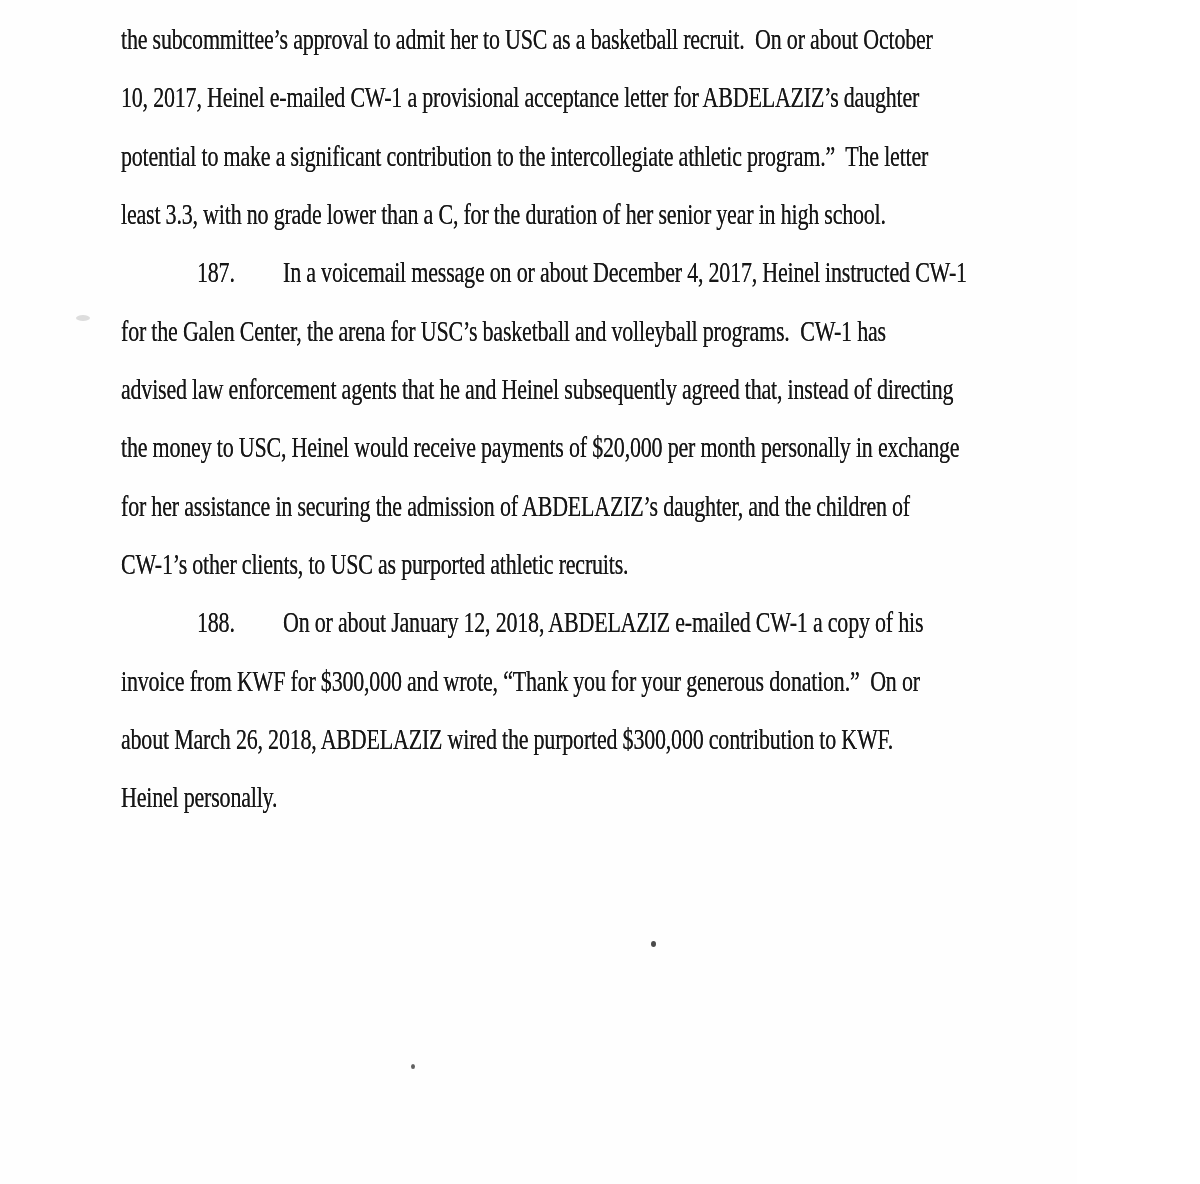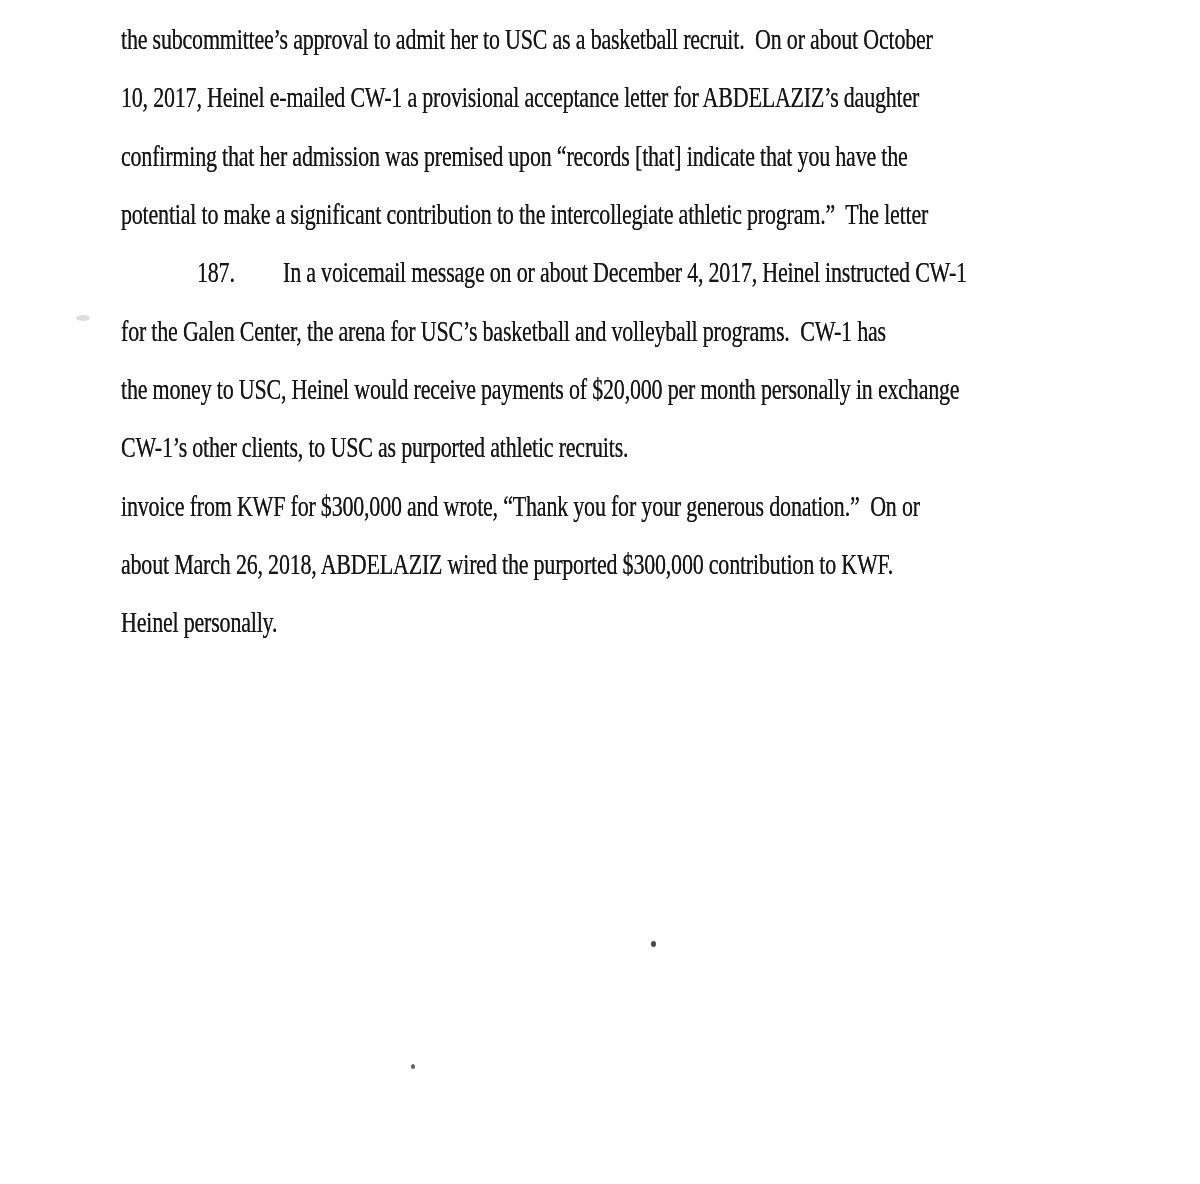--- a/index.html
+++ b/index.html
@@ -53,30 +53,33 @@
   }
 </style>
 </head>
 <body>
 
 <div class="page" style="background: rgb(254, 254, 254);">
   <div class="text-block" id="text-block" style="color: rgb(22, 22, 22);">
       <div class="paragraph">
         <div class="line"><span class="line-inner">the subcommittee’s approval to admit her to USC as a basketball recruit.  On or about October</span></div>
         <div class="line"><span class="line-inner">10, 2017, Heinel e-mailed CW-1 a provisional acceptance letter for ABDELAZIZ’s daughter</span></div>
-        <div class="line"><span class="line-inner">confirming that her admission was premised upon “records [that] indicate that you have the</span></div>
         <div class="line"><span class="line-inner">potential to make a significant contribution to the intercollegiate athletic program.”  The letter</span></div>
+        <div class="line"><span class="line-inner">least 3.3, with no grade lower than a C, for the duration of her senior year in high school.</span></div>
       </div>
       <div class="paragraph">
         <div class="line"><span class="line-inner"><span class="pnum">187.</span><span>In a voicemail message on or about December 4, 2017, Heinel instructed CW-1</span></span></div>
         <div class="line"><span class="line-inner">for the Galen Center, the arena for USC’s basketball and volleyball programs.  CW-1 has</span></div>
+        <div class="line"><span class="line-inner">advised law enforcement agents that he and Heinel subsequently agreed that, instead of directing</span></div>
         <div class="line"><span class="line-inner">the money to USC, Heinel would receive payments of $20,000 per month personally in exchange</span></div>
+        <div class="line"><span class="line-inner">for her assistance in securing the admission of ABDELAZIZ’s daughter, and the children of</span></div>
         <div class="line"><span class="line-inner">CW-1’s other clients, to USC as purported athletic recruits.</span></div>
       </div>
       <div class="paragraph">
+        <div class="line"><span class="line-inner"><span class="pnum">188.</span><span>On or about January 12, 2018, ABDELAZIZ e-mailed CW-1 a copy of his</span></span></div>
       </div>
       <div class="paragraph">
         <div class="line"><span class="line-inner">invoice from KWF for $300,000 and wrote, “Thank you for your generous donation.”  On or</span></div>
         <div class="line"><span class="line-inner">about March 26, 2018, ABDELAZIZ wired the purported $300,000 contribution to KWF.</span></div>
       </div>
       <div class="paragraph">
         <div class="line"><span class="line-inner">Heinel personally.</span></div>
       </div>
     </div>
   <div id="artifact-layer">

